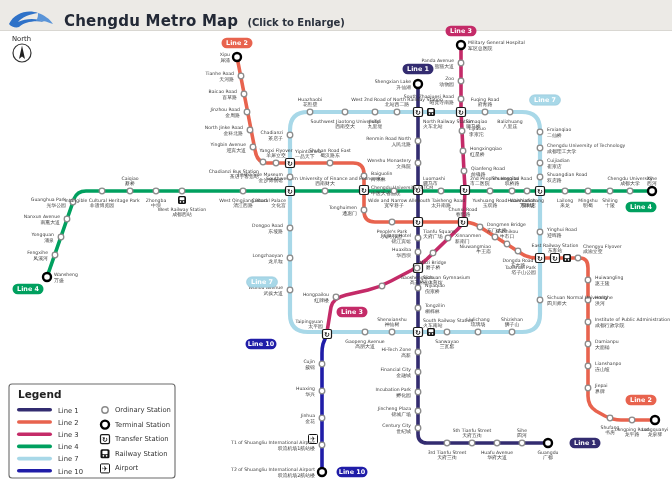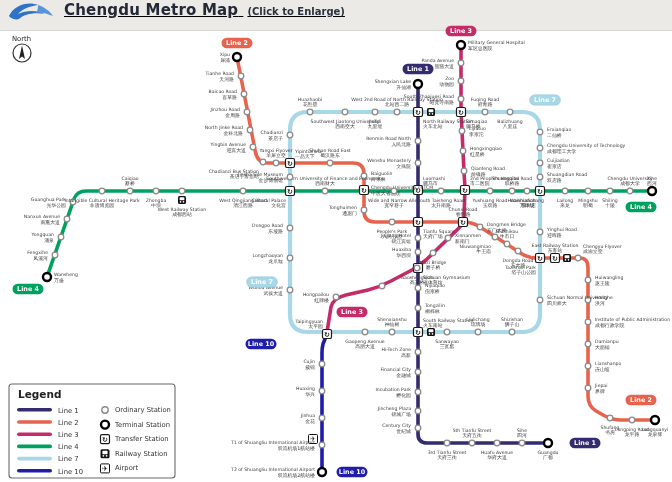--- a/index.html
+++ b/index.html
@@ -1,19 +1,19 @@
 <!DOCTYPE html>
 <html><head>
 <meta charset="utf-8">
 <style>
   html,body{margin:0;padding:0;background:#fff;width:672px;height:482px;overflow:hidden;
     font-family:"DejaVu Sans","Liberation Sans",sans-serif;}
   #stage{position:relative;width:672px;height:482px;background:#fff;}
   #header{position:absolute;left:0;top:0;width:672px;height:30px;background:#eceae6;
-    border-bottom:1px solid #d9d7d2;display:flex;align-items:flex-start;text-decoration:underline;}
+    border-bottom:1px solid #d9d7d2;display:flex;align-items:flex-end;}
   #logo{margin-left:8px;}
   #titlewrap{margin-left:10px;white-space:nowrap;}
   .title{font-size:15px;font-weight:bold;color:#232936;letter-spacing:.2px;}
   .subtitle{font-size:10px;font-weight:bold;color:#2b323e;margin-left:4px;}
   #mapsvg{position:absolute;left:0;top:0;}
   text{font-family:"DejaVu Sans","Liberation Sans",sans-serif;}
 </style>
 </head>
 <body>
 

